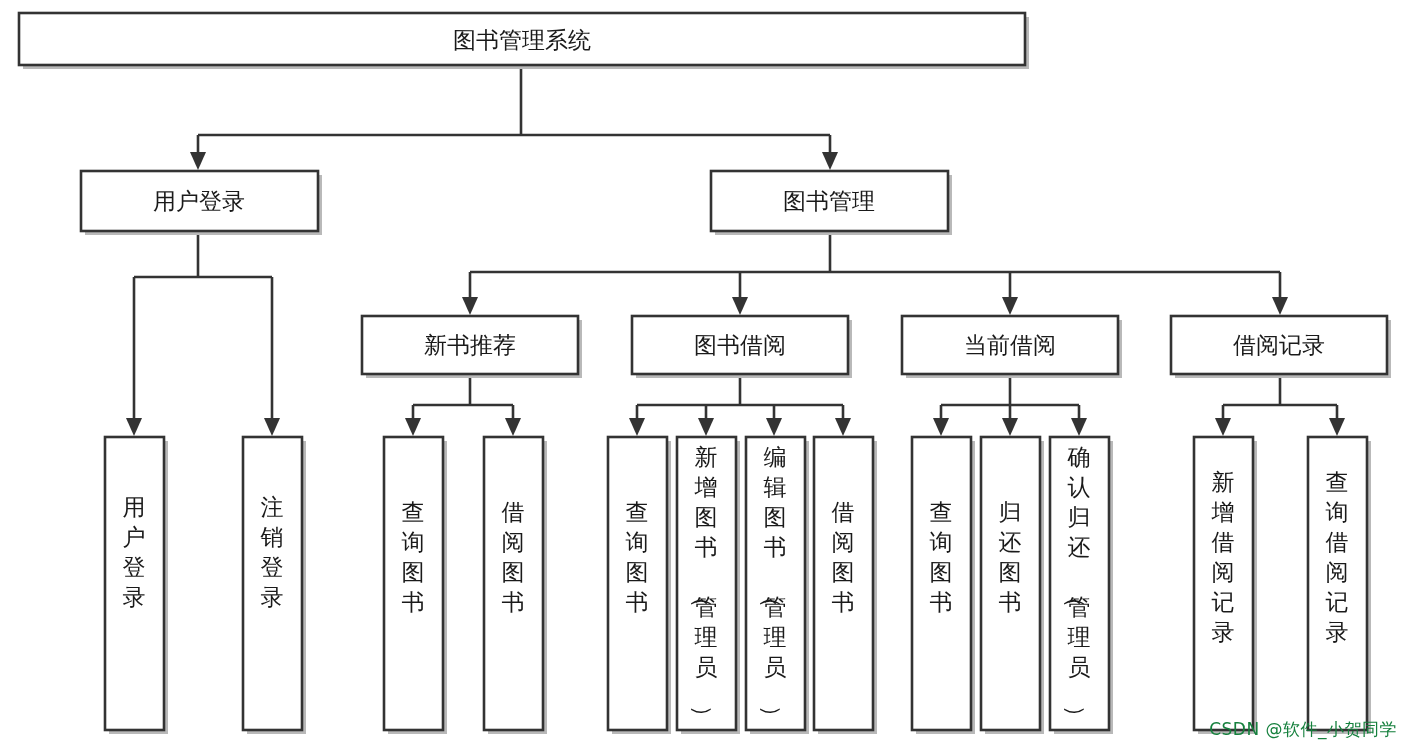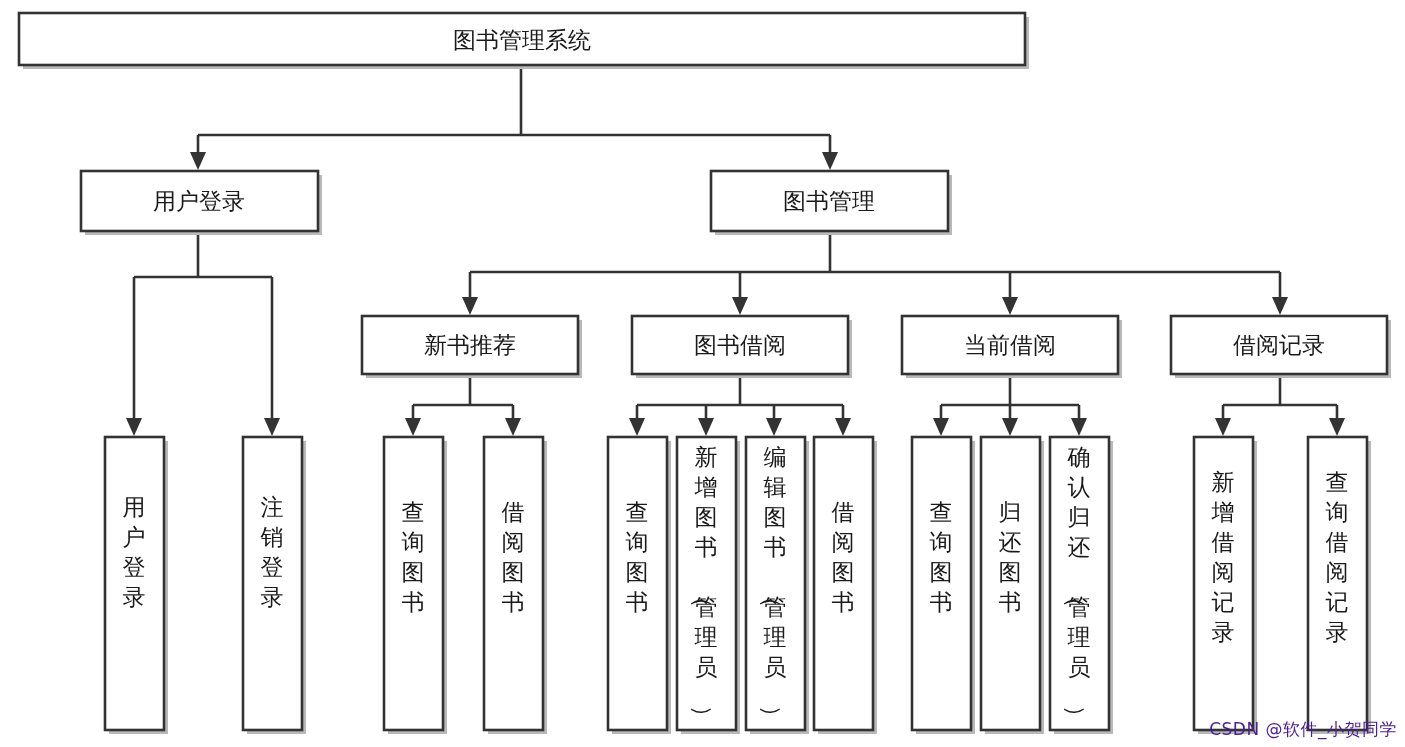--- a/index.html
+++ b/index.html
@@ -50,21 +50,21 @@
     fill: #1a1a1a;
     font-size: 23px;
     text-anchor: middle;
   }
   .watermark {
     position: absolute;
     right: 8px;
     bottom: 6px;
     font-family: "DejaVu Sans", "Liberation Sans", sans-serif;
     font-size: 17px;
-    color: #4c1d95;
+    color: #15803d;
     white-space: nowrap;
     letter-spacing: 0.5px;
   }
 </style>
 </head>
 <body>
 
 <svg id="diagram" viewBox="0 0 1405 747" xmlns="http://www.w3.org/2000/svg">
 
   <g>

